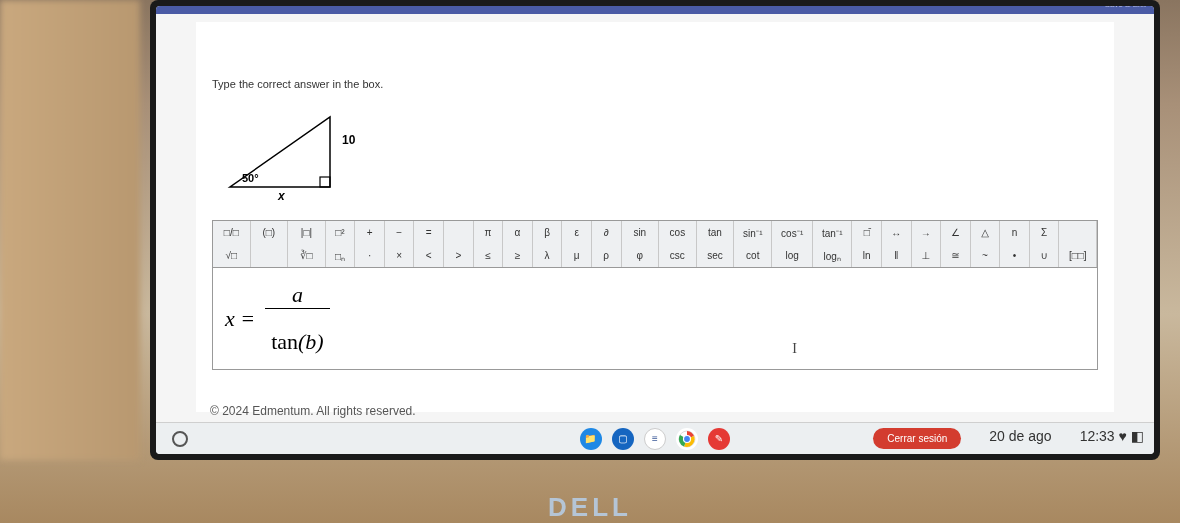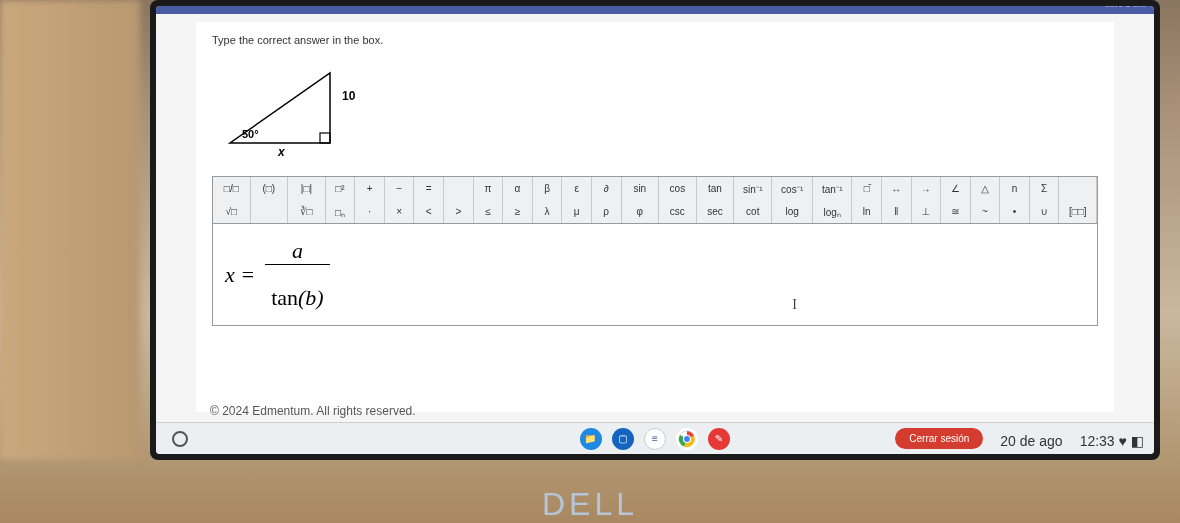--- a/index.html
+++ b/index.html
@@ -45,20 +45,21 @@
     background: #fff;
     margin: 8px 40px 0 40px;
     padding: 12px 16px;
     height: 390px;
     position: relative;
   }
   .instruction {
     font-size: 11px;
     color: #333;
     margin-bottom: 12px;
+    margin-top: 44px;
   }
   .question {
     font-size: 11px;
     color: #333;
     margin-bottom: 10px;
   }
   .question i { font-style: italic; }
   .triangle-container {
     margin-left: 8px;
     margin-bottom: 18px;
@@ -159,22 +160,22 @@
     display: flex;
     align-items: center;
     justify-content: center;
     font-size: 10px;
     color: #fff;
     cursor: pointer;
   }
   .tb-right {
     margin-left: auto;
     display: flex;
-    align-items: flex-end;
-    gap: 17px;
+    align-items: flex-start;
+    gap: 28px;
   }
   .logout-btn {
     background: #d33c2f;
     color: #fff;
     border: none;
     border-radius: 14px;
     padding: 5px 14px;
     font-size: 10px;
     cursor: pointer;
   }
@@ -182,23 +183,23 @@
     font-size: 14px;
     color: #333;
   }
   .dell-logo {
     position: absolute;
     bottom: 0;
     left: 50%;
     transform: translateX(-50%);
     color: #b5c5d6;
     font-family: sans-serif;
-    font-size: 32px;
+    font-size: 26px;
     letter-spacing: 4px;
-    font-weight: 400;
+    font-weight: 700;
   }
   .left-blur {
     position: absolute;
     left: 0; top: 0;
     width: 140px; height: 460px;
     background: linear-gradient(to right, #c9a87e, #b89870);
     filter: blur(3px);
   }
 </style>
 </head>

